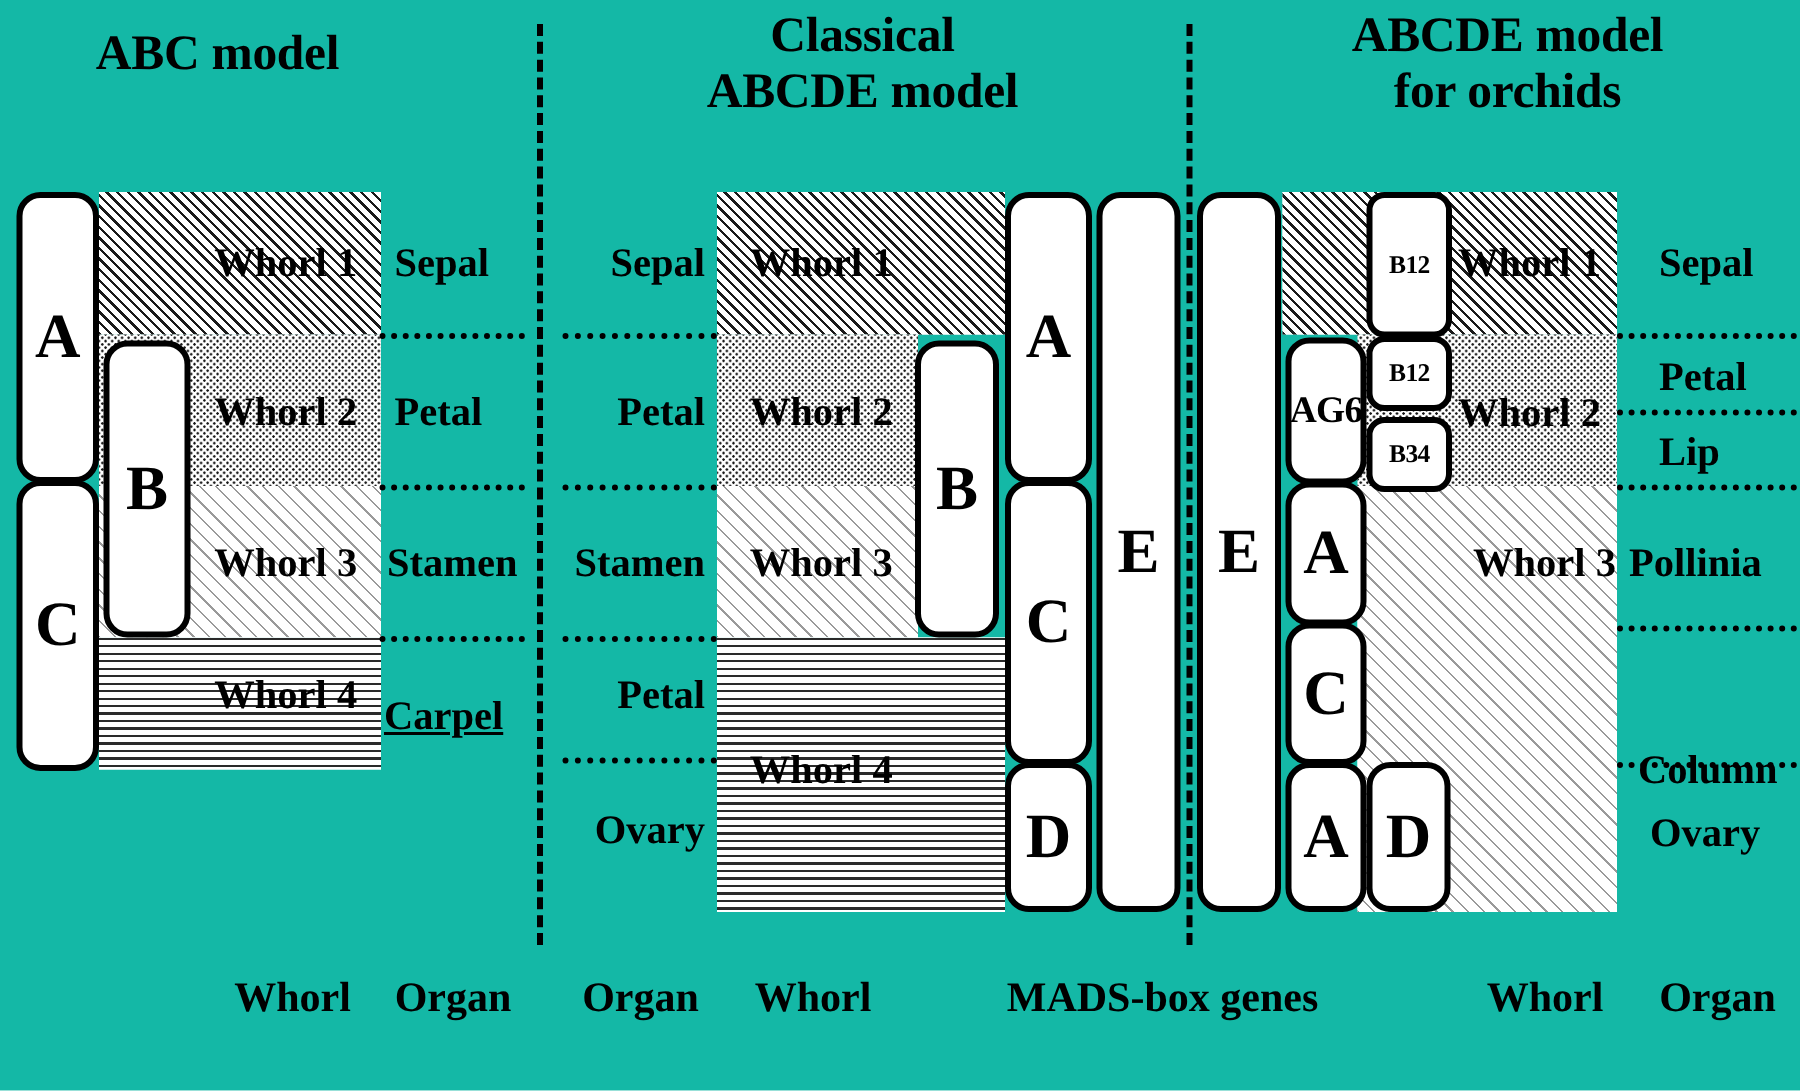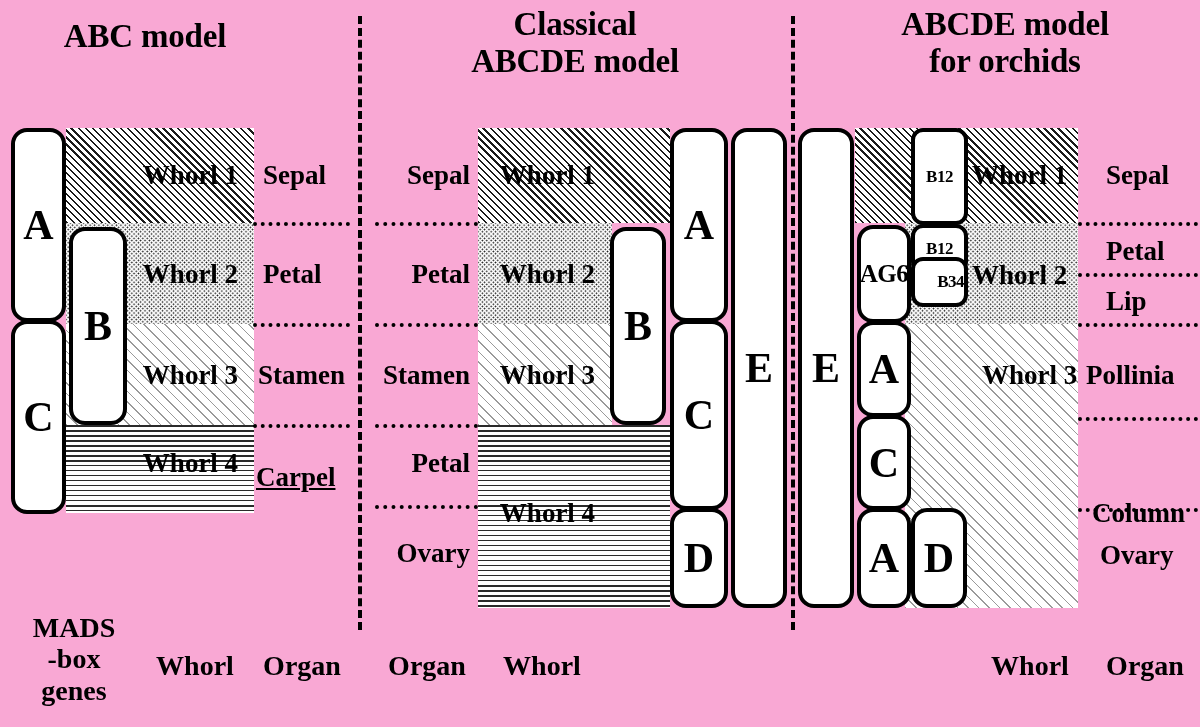--- a/index.html
+++ b/index.html
@@ -6,21 +6,21 @@
   html,body{margin:0;padding:0;background:#ffffff;}
   body{
     font-family:"Liberation Serif","DejaVu Serif",serif;
     color:#000000;
     -webkit-font-smoothing:antialiased;
   }
   #figure{
     position:relative;
     width:1200px;
     height:727px;
-    background:#f9a8d4;
+    background:#14b8a6;
     overflow:hidden;
   }
 
   
   .panel-title{
     position:absolute;
     text-align:center;
     font-weight:bold;
     font-size:33px;
     line-height:1.12;
@@ -227,48 +227,46 @@
   </div>
   <div class="gene-box letter" style="left:857px;top:508px;width:54px;height:100px;">
     <span>A</span>
   </div>
   <div class="gene-box small" style="left:911px;top:128px;width:57px;height:97px;">
     <span>B12</span>
   </div>
   <div class="gene-box small" style="left:911px;top:224px;width:57px;height:50px;">
     <span>B12</span>
   </div>
-  <div class="gene-box small" style="left:911px;top:257px;width:57px;height:50px;justify-content:flex-end;">
+  <div class="gene-box small" style="left:911px;top:278px;width:57px;height:50px;">
     <span>B34</span>
   </div>
   <div class="gene-box letter" style="left:911px;top:508px;width:56px;height:100px;">
     <span>D</span>
   </div>
 
   <div class="lbl" style="left:972px;top:162px;">Whorl 1</div>
   <div class="lbl" style="left:972px;top:262px;">Whorl 2</div>
   <div class="lbl" style="left:982px;top:362px;">Whorl 3</div>
 
   <div class="lbl organ" style="left:1106px;top:162px;">Sepal</div>
   <div class="lbl organ" style="left:1106px;top:238px;">Petal</div>
   <div class="lbl organ" style="left:1106px;top:288px;">Lip</div>
   <div class="lbl organ" style="left:1086px;top:362px;">Pollinia</div>
   <div class="lbl organ" style="left:1092px;top:452px;margin-top:48px;">Column</div>
   <div class="lbl organ" style="left:1100px;top:542px;">Ovary</div>
 
-  <div class="footer-label" style="left:14px;top:612px;width:120px;text-align:center;">MADS
--box
-genes</div>
 
   <div class="footer-label" style="left:140px;top:650px;width:110px;text-align:center;">Whorl</div>
 
   <div class="footer-label" style="left:247px;top:650px;width:110px;text-align:center;">Organ</div>
 
   <div class="footer-label" style="left:372px;top:650px;width:110px;text-align:center;">Organ</div>
 
   <div class="footer-label" style="left:487px;top:650px;width:110px;text-align:center;">Whorl</div>
 
+  <div class="footer-label" style="left:630px;top:650px;width:290px;text-align:center;">MADS-box genes</div>
 
   <div class="footer-label" style="left:975px;top:650px;width:110px;text-align:center;">Whorl</div>
 
   <div class="footer-label" style="left:1090px;top:650px;width:110px;text-align:center;">Organ</div>
 
 </div>
 
 </body></html>

